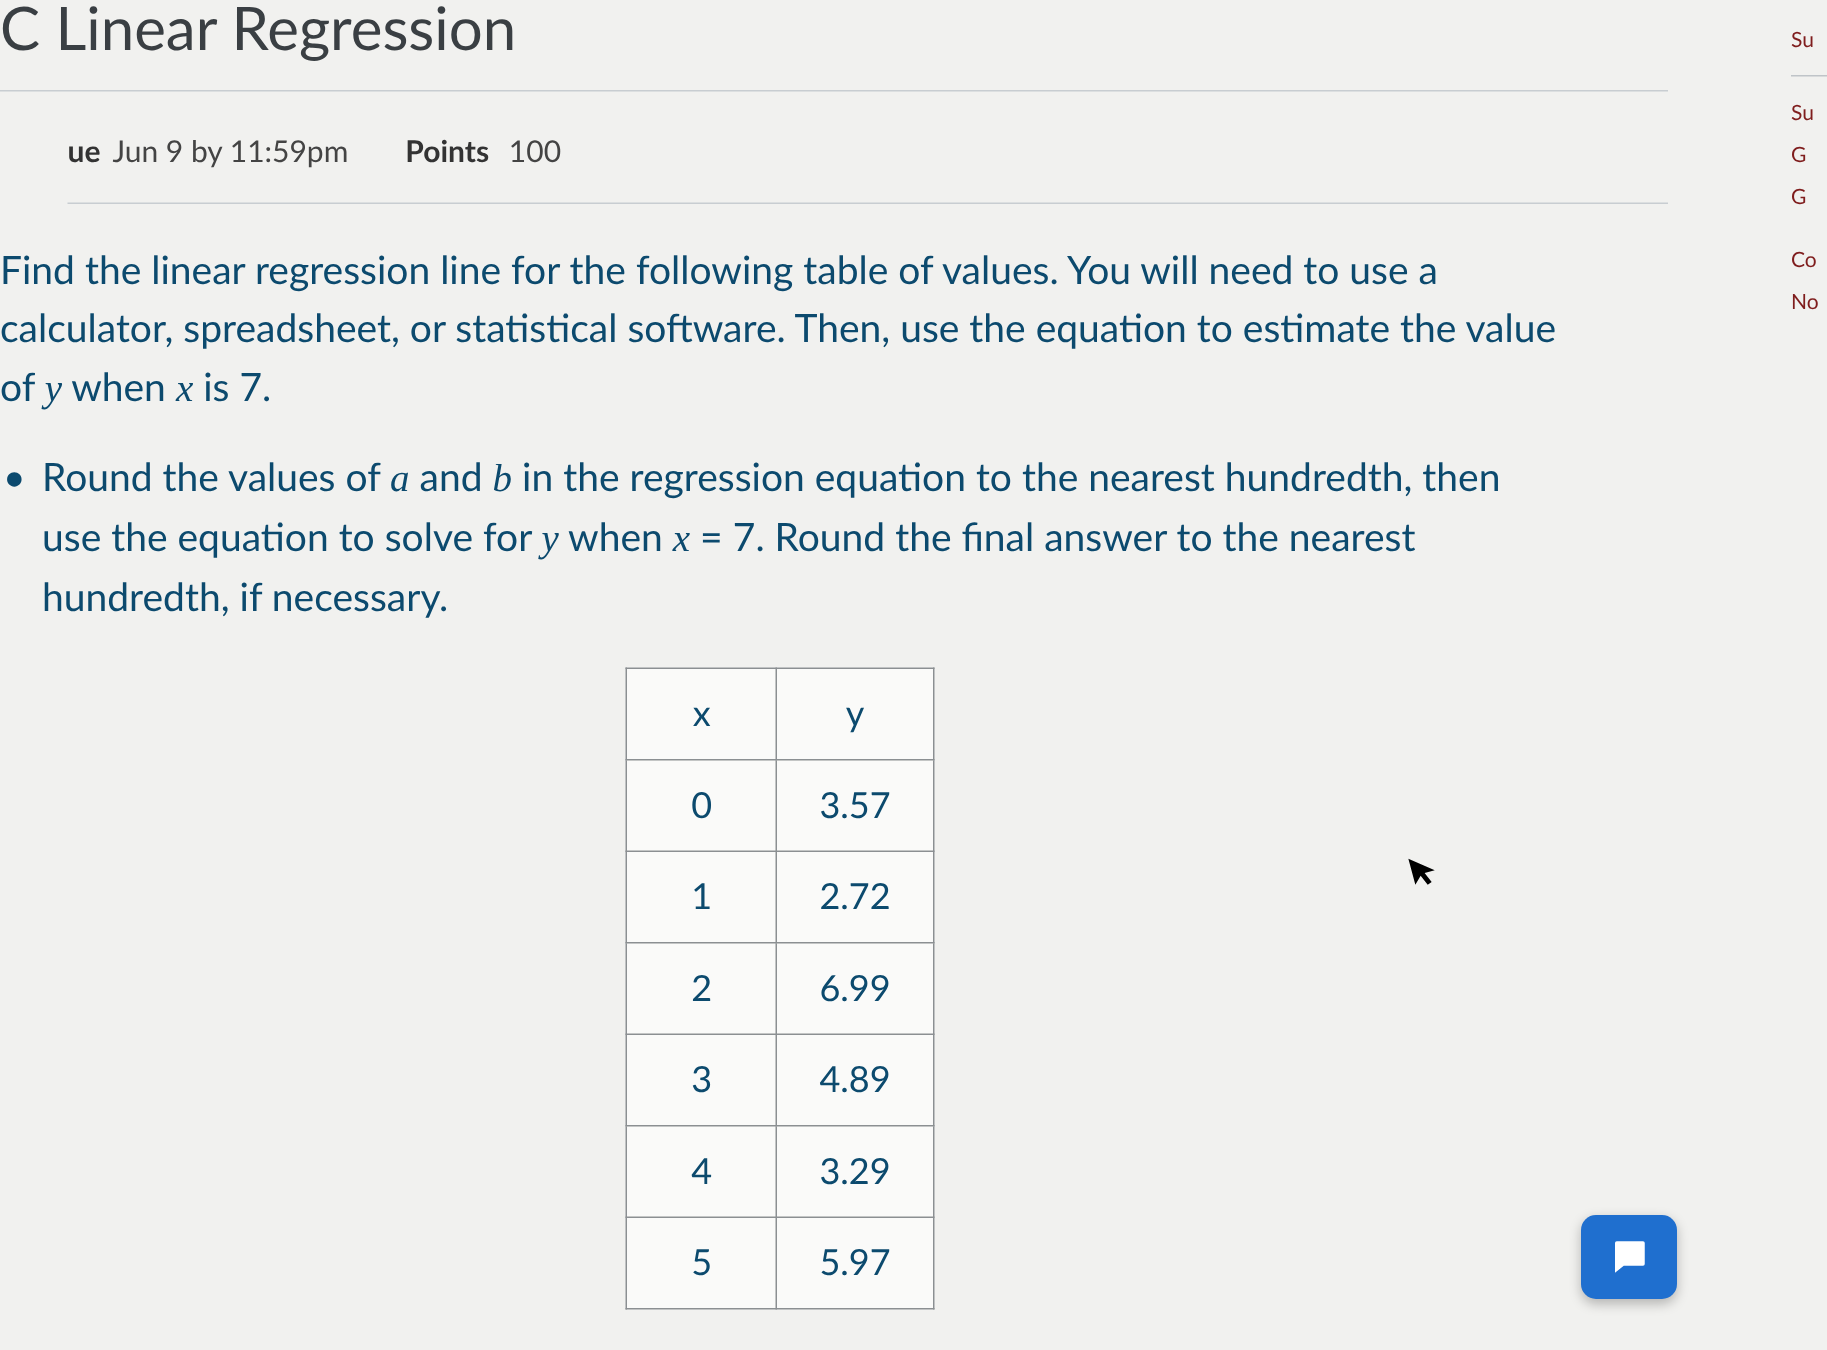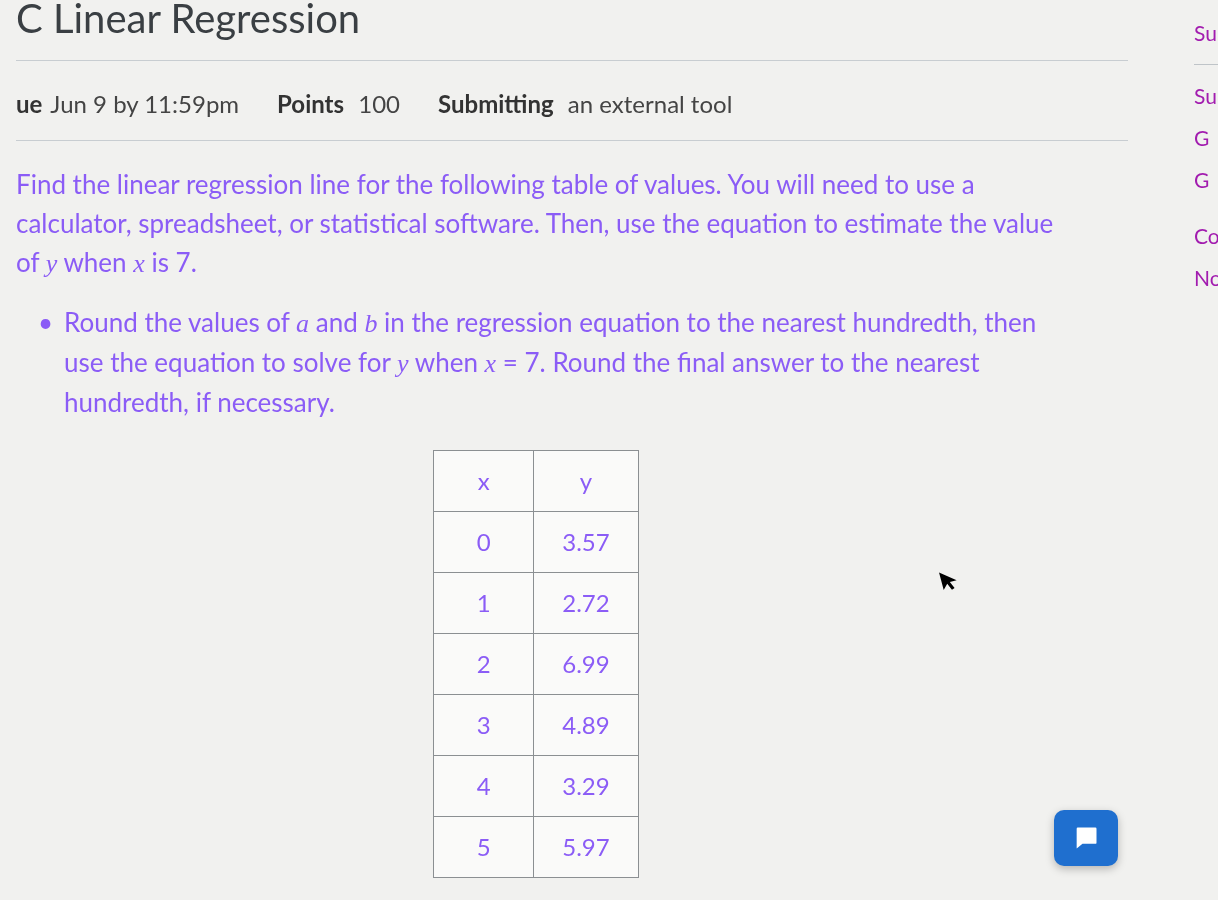--- a/index.html
+++ b/index.html
@@ -12,50 +12,51 @@
   }
   .page-title {
     font-size: 40px;
     font-weight: 400;
     color: #3a3f43;
     padding: 0 0 18px 0;
     margin-top: -6px;
   }
   .main-col {
     position: absolute;
-    left: 16px;
+    left: 0;
     top: 0;
     width: 1120px;
     padding: 0 8px 0 0;
   }
   .hr {
     border: none;
     border-top: 1px solid #c8cdd1;
     margin: 0 0 20px 0;
   }
   .meta-row {
     display: flex;
     gap: 38px;
-    font-size: 24px;
+    font-size: 20px;
     color: #333;
     padding: 8px 0 22px 0;
     border-bottom: 1px solid #c8cdd1;
     margin-bottom: 24px;
+    margin-left: 45px;
   }
   .meta-row .label { font-weight: 700; margin-right: 8px; }
   .meta-row .value { font-weight: 400; color: #444; }
   .prompt {
     font-size: 26px;
     line-height: 1.5;
-    color: #8b5cf6;
+    color: #0c4a6e;
     max-width: 1040px;
   }
   .prompt p { margin-bottom: 20px; }
   .italic { font-style: italic; font-family: Georgia, "Times New Roman", serif; }
-  ul.bullets { list-style: none; padding-left: 48px; margin-top: 8px; }
+  ul.bullets { list-style: none; padding-left: 28px; margin-top: 8px; }
   ul.bullets li::before {
     content: "•";
     position: absolute;
     margin-left: -26px;
     font-size: 26px;
   }
   ul.bullets li { position: relative; margin-bottom: 18px; }
   table.data {
     border-collapse: collapse;
     margin: 28px auto 0 auto;
@@ -68,22 +69,22 @@
     text-align: center;
     min-width: 100px;
   }
   table.data th { font-weight: 400; }
   .side-col {
     position: absolute;
     right: 0;
     top: 12px;
     width: 24px;
     overflow: hidden;
-    font-size: 21px;
-    color: #a21caf;
+    font-size: 14px;
+    color: #7f1d1d;
     line-height: 2.0;
   }
   .side-col .divider {
     border-top: 1px solid #bfc4c8;
     margin: 10px 0;
   }
   .chat-fab {
     position: absolute;
     right: 100px;
     bottom: 34px;
@@ -113,23 +114,20 @@
 <div class="main-col">
   <h1 class="page-title">C Linear Regression</h1>
   <hr class="hr">
 
   <div class="meta-row">
     <div>
       <span class="label">ue</span><span class="value">Jun 9 by 11:59pm</span>
     </div>
     <div>
       <span class="label">Points</span> <span class="value">100</span>
-    </div>
-    <div>
-      <span class="label">Submitting</span> <span class="value">an external tool</span>
     </div>
   </div>
 
   <div class="prompt">
     <p>
       <span>Find the linear regression line for the following table of values. You will need to use a calculator, spreadsheet, or statistical software. Then, use the equation to estimate the value of </span><span class="italic">y</span><span> when </span><span class="italic">x</span><span> is </span><span>7</span><span>.</span>
     </p>
     <ul class="bullets">
       <li>
         <span>Round the values of </span><span class="italic">a</span><span> and </span><span class="italic">b</span><span> in the regression equation to the nearest hundredth, then use the equation to solve for </span><span class="italic">y</span><span> when </span><span class="italic">x</span><span> = </span><span>7</span><span>.  Round the final answer to the nearest hundredth, if necessary.</span>

